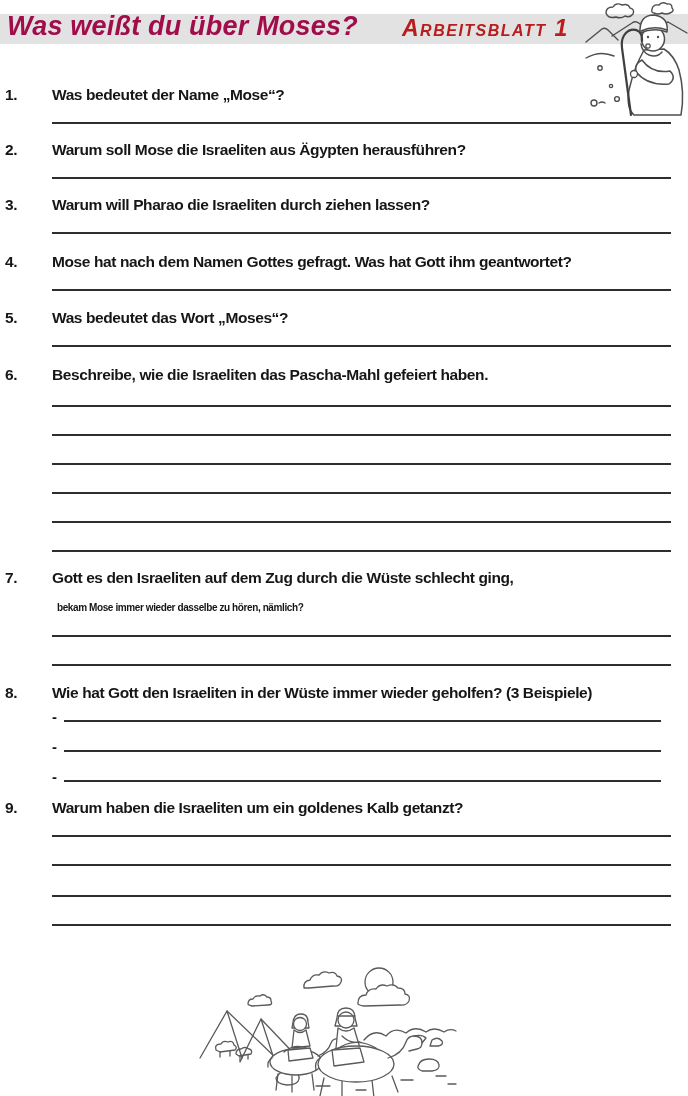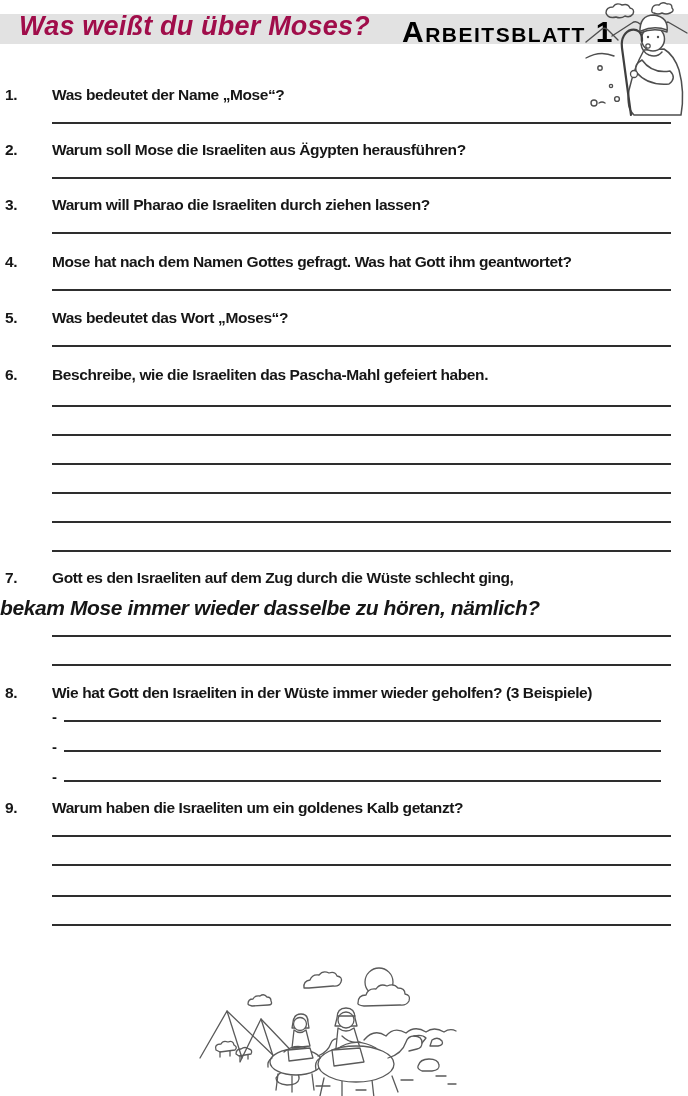--- a/index.html
+++ b/index.html
@@ -1,33 +1,33 @@
 <!DOCTYPE html>
 <html><head>
 <meta charset="utf-8">
 <style>
   html,body{margin:0;padding:0;background:#fff;}
   .page{position:relative;width:688px;height:1096px;background:#ffffff;overflow:hidden;
         font-family:"Liberation Sans",sans-serif;color:#161616;}
   
   .header-bar{position:absolute;left:0;top:14px;width:688px;height:30px;background:#e2e2e2;z-index:1;}
   .title{position:absolute;left:7px;top:11px;z-index:2;font-size:27px;font-weight:bold;font-style:italic;
-         color:#a00d4a;letter-spacing:.2px;white-space:nowrap;margin-left:12px;}
-  .ws-label{position:absolute;left:402px;top:15px;z-index:2;font-size:30px;font-weight:bold;
-            font-variant:small-caps;color:#000000;letter-spacing:1.5px;white-space:nowrap;}
+         color:#a00d4a;letter-spacing:.2px;white-space:nowrap;}
+  .ws-label{position:absolute;left:402px;top:15px;z-index:2;font-size:23px;font-weight:bold;font-style:italic;
+            font-variant:small-caps;color:#b91c1c;letter-spacing:1.5px;white-space:nowrap;}
   .moses{position:absolute;top:0px;right:0px;width:104px;height:118px;z-index:3;}
   .caravan{position:absolute;left:196px;top:958px;width:282px;height:140px;z-index:2;}
   
   .question{position:absolute;left:0;width:688px;}
   .q1{top:80px}.q2{top:135px}.q3{top:190px}.q4{top:247px}.q5{top:303px}
   .q6{top:360px}.q7{top:563px}.q8{top:678px}.q9{top:793px}.q10{top:878px}
   .q-row{display:flex;line-height:30px;font-size:15.5px;font-weight:bold;letter-spacing:-.4px;}
   .q-num{width:47px;padding-left:5px;flex:none;}
   .q-text{flex:1;white-space:nowrap;}
-  .q-text2{line-height:30px;font-size:21px;font-weight:bold;letter-spacing:-.4px;white-space:nowrap;font-style:italic;}
+  .q-text2{margin-left:57px;line-height:30px;font-size:10px;font-weight:bold;letter-spacing:-.4px;white-space:nowrap;}
   .answer-line{margin-left:52px;margin-right:17px;border-bottom:2.5px solid #2e2e2e;height:0;}
   .al-first{margin-top:12px}
   .al-first6{margin-top:15px}
   .al-first10{margin-top:17px}
   .al-next{margin-top:27px}
   .dash-row{display:flex;align-items:center;margin-left:52px;margin-right:27px;height:10px;}
   .dr1{margin-top:4px}.dr{margin-top:20px}
   .dash{font-weight:bold;font-size:15px;width:12px;flex:none;line-height:10px;}
   .dash-line{flex:1;border-bottom:2.5px solid #2e2e2e;align-self:stretch;}
 </style>

